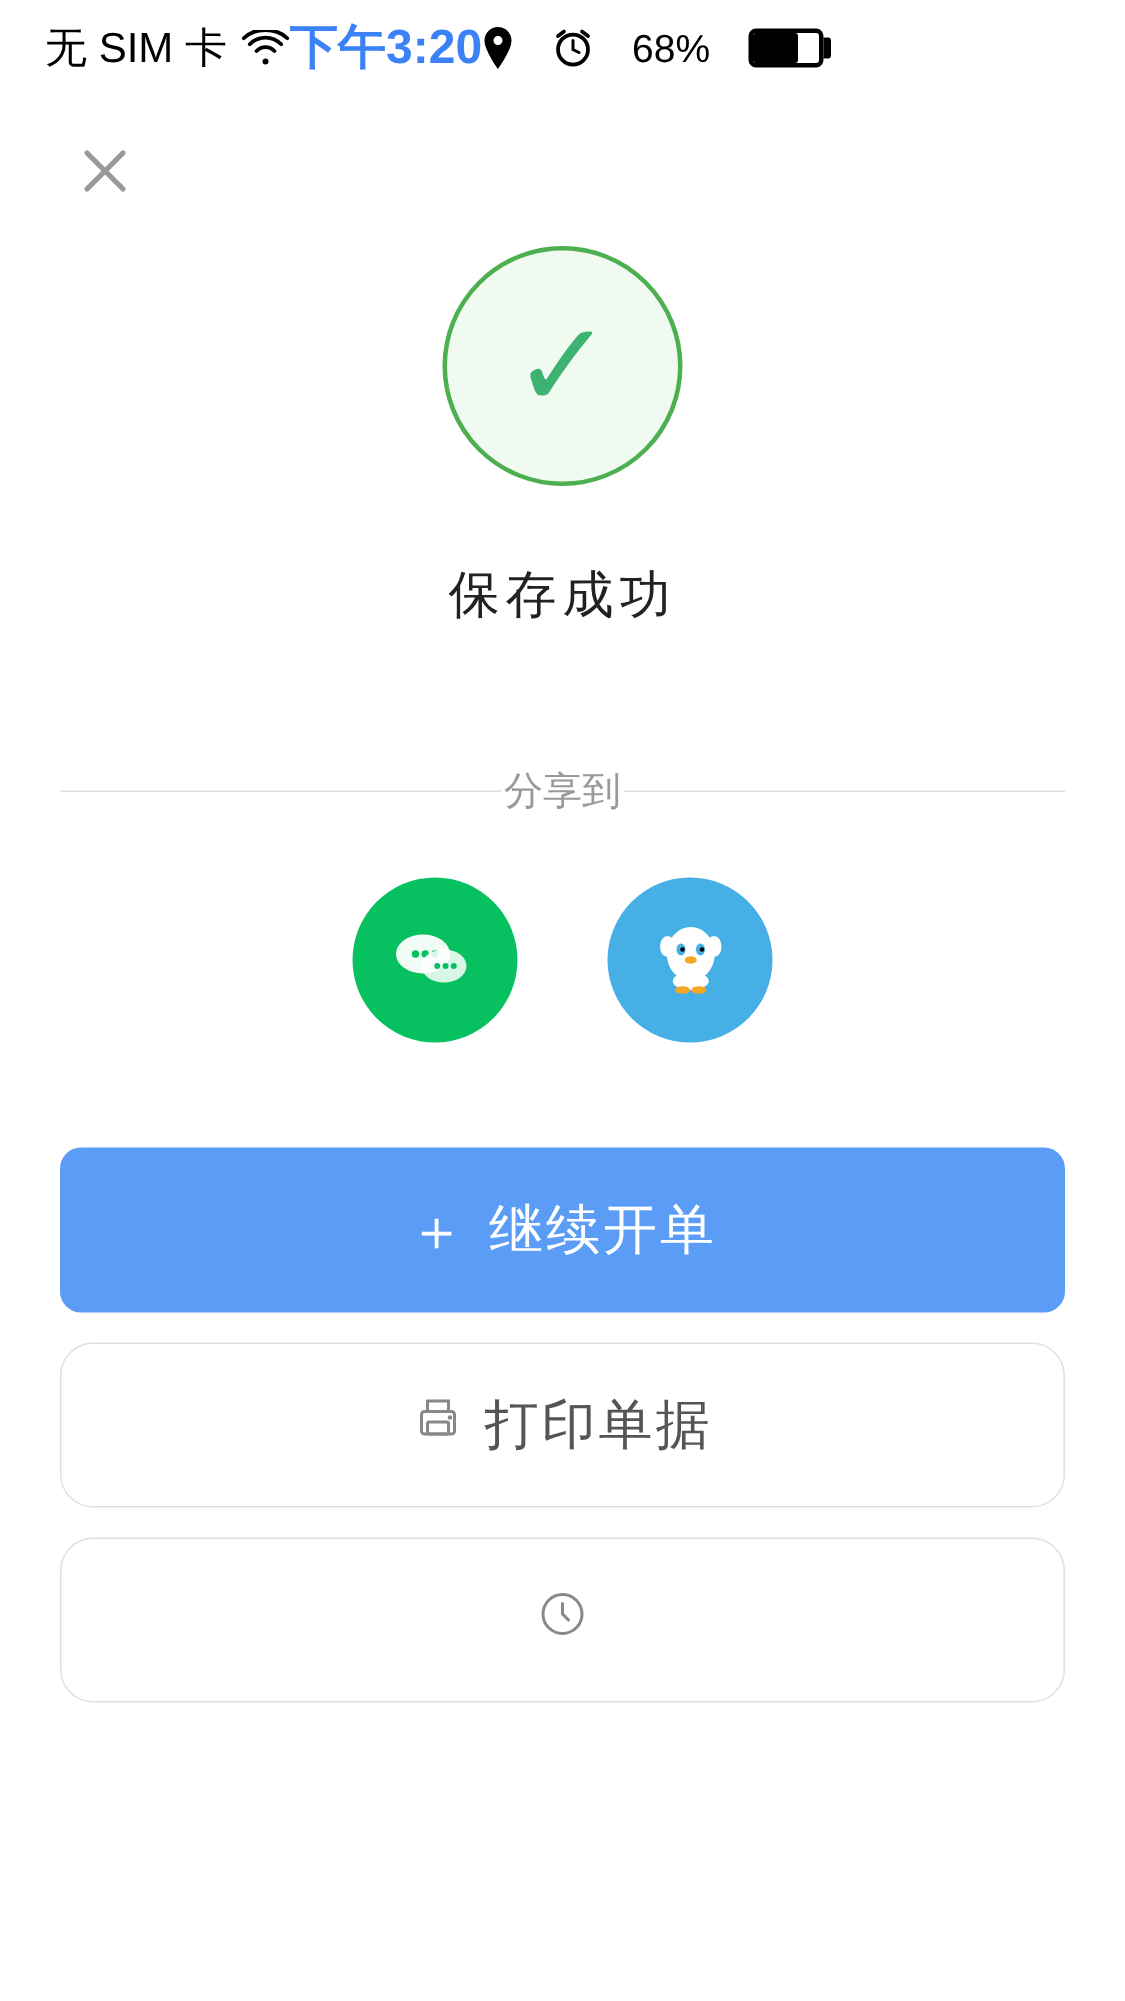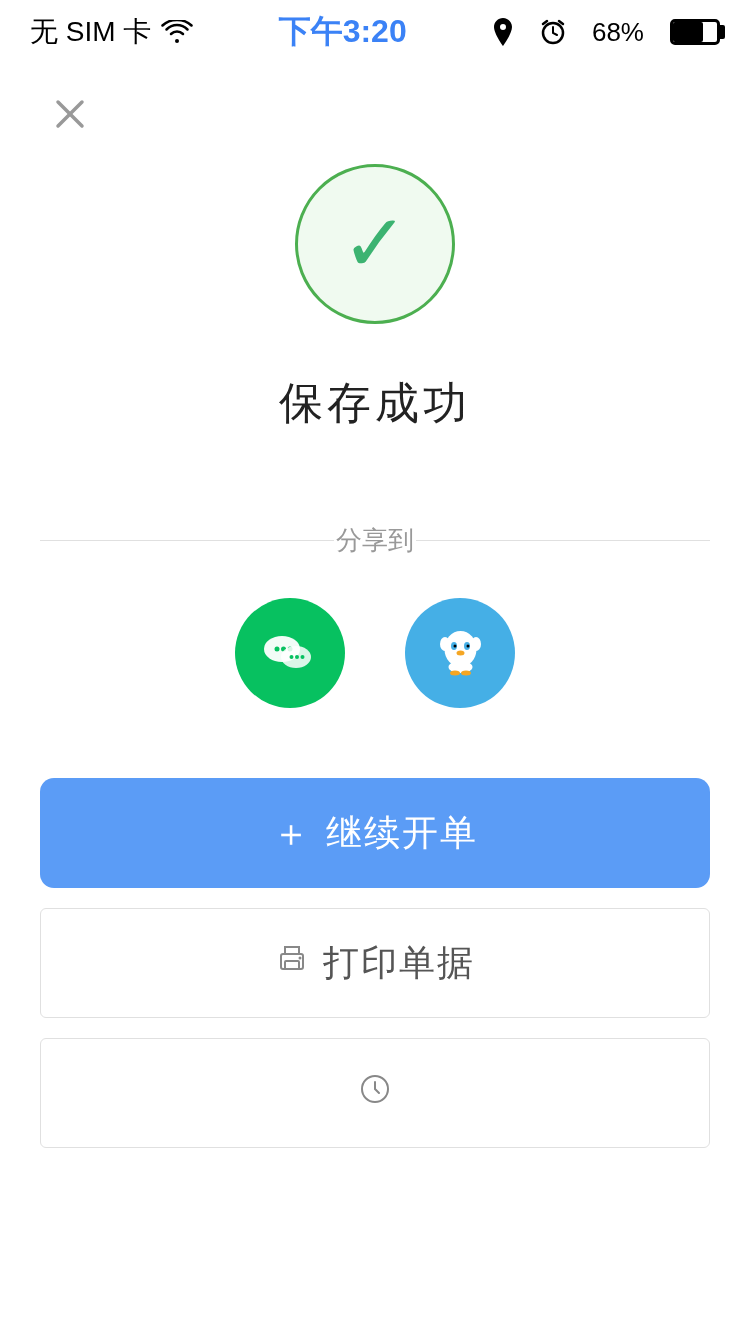--- a/index.html
+++ b/index.html
@@ -14,21 +14,20 @@
       flex-direction: column;
     }
 
     
     .status-bar {
       width: 100%;
       height: 64px;
       background: #ffffff;
       display: flex;
       align-items: center;
-      justify-content: space-between;
       padding: 0 30px;
       flex-shrink: 0;
     }
     .status-left {
       display: flex;
       align-items: center;
       gap: 10px;
       font-size: 28px;
       color: #000;
       font-weight: 500;
@@ -123,21 +122,21 @@
       justify-content: center;
       margin-bottom: 50px;
     }
     .check-mark {
       color: #3cb371;
       font-size: 80px;
       line-height: 1;
     }
 
     .success-title {
-      font-size: 44px;
+      font-size: 34px;
       color: #222222;
       font-weight: 400;
       letter-spacing: 4px;
     }
 
     
     .share-divider {
       width: 100%;
       display: flex;
       align-items: center;
@@ -203,21 +202,21 @@
       color: #ffffff;
       font-weight: 400;
       letter-spacing: 2px;
     }
 
     .btn-secondary {
       width: 100%;
       height: 110px;
       background: #ffffff;
       border: 1px solid #e0e0e0;
-      border-radius: 6px;
+      border-radius: 22px;
       display: flex;
       align-items: center;
       justify-content: center;
       gap: 14px;
       cursor: pointer;
       font-size: 36px;
       color: #555555;
       font-weight: 400;
       letter-spacing: 2px;
     }

